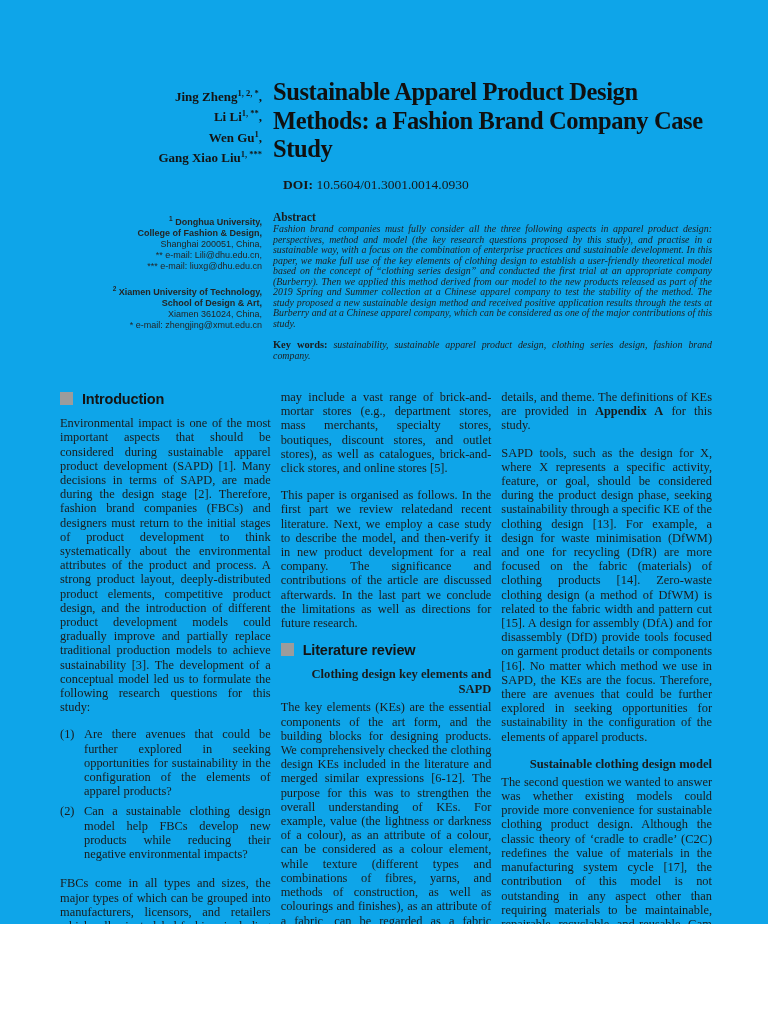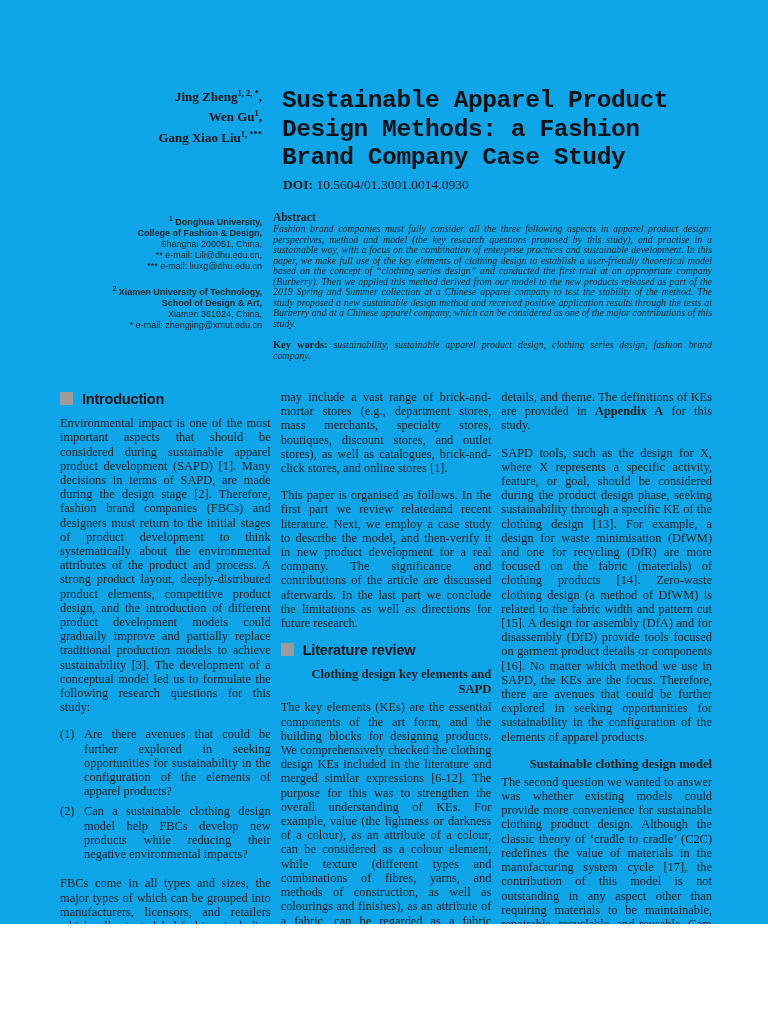--- a/index.html
+++ b/index.html
@@ -9,22 +9,22 @@
   }
 
   
   .header-row { position:absolute; top:78px; left:60px; right:56px; display:flex; }
   .authors-block {
     width:213px; box-sizing:border-box; padding-right:11px; padding-top:7px;
     text-align:right; font-weight:bold; font-size:13px; line-height:16px; color:#141414;
   }
   .author-line sup { font-size:8.5px; font-weight:bold; }
   .title-block {
-    flex:1; padding-left:0px; margin:9px;
-    font-family:Liberation Mono, monospace; font-weight:bold;
+    flex:1; padding-left:0px; margin:0;
+    font-family:Liberation Serif, serif; font-weight:bold;
     font-size:24.5px; line-height:28.5px; letter-spacing:-0.4px; color:#101010;
   }
 
   .doi-row { position:absolute; top:177px; left:283px; font-size:13.5px; color:#171717; }
   .doi-label { font-weight:bold; }
 
   
   .meta-row { position:absolute; top:211px; left:60px; right:56px; display:flex; }
   .affiliations {
     width:213px; box-sizing:border-box; padding-right:11px; padding-top:2px; text-align:right;
@@ -69,20 +69,21 @@
   .page-number { font-size:13px; color:#1f1f1f; padding-top:2px; }
 </style>
 </head>
 <body>
 
 <div class="page">
 
   <div class="header-row">
     <div class="authors-block">
       <div class="author-line"><span>Jing Zheng</span><sup>1, 2, *</sup><span>,</span></div>
+      <div class="author-line"><span>Li Li</span><sup>1, **</sup><span>,</span></div>
       <div class="author-line"><span>Wen Gu</span><sup>1</sup><span>,</span></div>
       <div class="author-line"><span>Gang Xiao Liu</span><sup>1, ***</sup><span></span></div>
     </div>
     <h1 class="title-block">Sustainable Apparel Product Design Methods: a Fashion Brand Company Case Study</h1>
   </div>
 
   <div class="doi-row">
     <span class="doi-label">DOI:</span>
     <span>10.5604/01.3001.0014.0930</span>
   </div>
@@ -125,21 +126,21 @@
         <span class="list-text">Are there avenues that could be further explored in seeking opportunities for sustainability in the configuration of the elements of apparel products?</span>
       </div>
       <div class="list-item last">
         <span class="list-num">(2)</span>
         <span class="list-text">Can a sustainable clothing design model help FBCs develop new products while reducing their negative environmental impacts?</span>
       </div>
       <p>FBCs come in all types and sizes, the major types of which can be grouped into manufacturers, licensors, and retailers which sell private label fashion, including SPAs (specialty store retailers of private label apparel) [4]. In this paper, the FBCs which are our research objects are the retailers, which are businesses that sell products to the final consumer and</p>
     </div>
 
     <div class="col">
-      <p>may include a vast range of brick-and-mortar stores (e.g., department stores, mass merchants, specialty stores, boutiques, discount stores, and outlet stores), as well as catalogues, brick-and-click stores, and online stores [1].</p>
+      <p>may include a vast range of brick-and-mortar stores (e.g., department stores, mass merchants, specialty stores, boutiques, discount stores, and outlet stores), as well as catalogues, brick-and-click stores, and online stores [5].</p>
       <p>This paper is organised as follows. In the first part we review relatedand recent literature. Next, we employ a case study to describe the model, and then-verify it in new product development for a real company. The significance and contributions of the article are discussed afterwards. In the last part we conclude the limitations as well as directions for future research.</p>
       <div class="section-heading mid">
         <span class="section-square" style="background: rgb(156, 156, 156);"></span>
         <span>Literature review</span>
       </div>
       <div class="subheading">Clothing design key elements and SAPD</div>
       <p>The key elements (KEs) are the essential components of the art form, and the building blocks for designing products. We comprehensively checked the clothing design KEs included in the literature and merged similar expressions [6-12]. The purpose for this was to strengthen the overall understanding of KEs. For example, value (the lightness or darkness of a colour), as an attribute of a colour, can be considered as a colour element, while texture (different types and combinations of fibres, yarns, and methods of construction, as well as colourings and finishes), as an attribute of a fabric, can be regarded as a fabric element. In this study, the KEs of clothing design are defined as silhouette, colour, fabric, styles,</p>
     </div>
 
     <div class="col">

